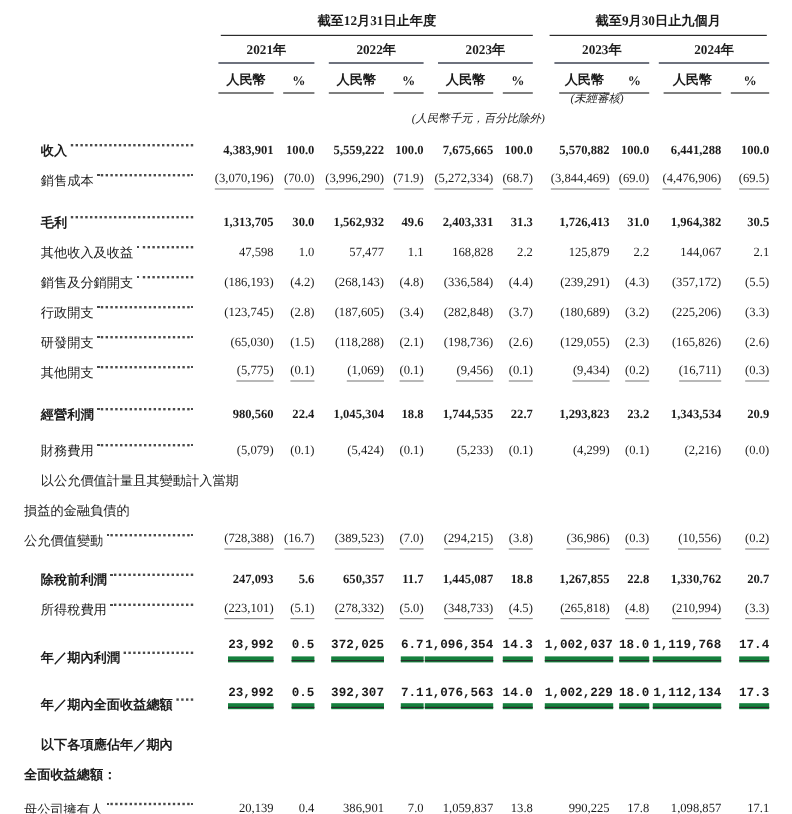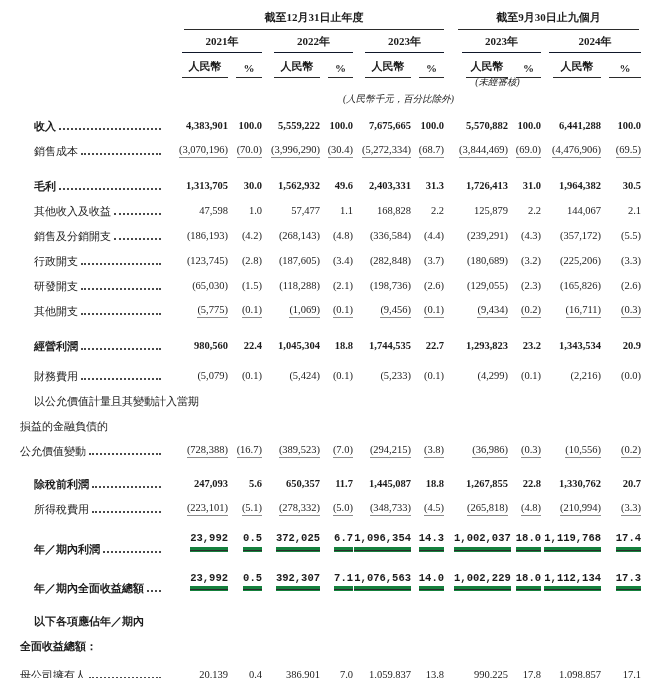--- a/index.html
+++ b/index.html
@@ -25,21 +25,21 @@
   tr.r2 th{height:23px;}
   tr.r3 th{height:25px;}
   tr.r4 th{height:14px;}
   tr.r5 th{height:17px;}
   .note-cell{position:relative;}
   .note{position:absolute;left:50%;transform:translateX(-50%);bottom:3px;
         white-space:nowrap;font-style:italic;font-weight:normal;font-size:9.5px;color:#222;}
 
   
   tbody td{height:22px;vertical-align:bottom;padding-bottom:3px;padding-top:var(--gt,0px);}
-  .lbl-cell .w{display:flex;align-items:flex-end;padding-left:34px;}
+  .lbl-cell .w{display:flex;padding-left:34px;}
   .lbl-cell.ind .w{padding-left:20px;}
   .lbl{font-size:11px;white-space:nowrap;line-height:1.15;}
   .leader{flex:1 1 auto;min-width:6px;border-bottom:2px dotted #4a4a4a;margin:0 9px 3px 3px;height:0;}
   td.num{text-align:right;}
   .val{display:inline-block;font-size:10.5px;white-space:nowrap;line-height:1.1;}
   tr.bold .lbl,tr.bold .val{font-weight:bold;}
   tr.ul .val{border-bottom:1px solid #8a8a8a;padding-bottom:1px;}
   tr.dd .val{border-bottom:5px solid #15803d;padding-bottom:2px;position:relative;margin-bottom:4px;font-family:Liberation Mono, monospace;}
   tr.dd .val::after{content:"";position:absolute;left:0;right:0;bottom:-4px;height:1px;background:#2b2b2b;}
 </style>
@@ -164,21 +164,21 @@
         <tr class="ul">
           <td class="lbl-cell">
             <div class="w">
               <span class="lbl">銷售成本</span>
               <span class="leader"></span>
             </div>
           </td>
           <td class="num"><span class="val">(3,070,196)</span></td>
           <td class="num"><span class="val">(70.0)</span></td>
           <td class="num"><span class="val">(3,996,290)</span></td>
-          <td class="num"><span class="val">(30.4)</span></td>
+          <td class="num"><span class="val">(71.9)</span></td>
           <td class="num"><span class="val">(5,272,334)</span></td>
           <td class="num"><span class="val">(68.7)</span></td>
           <td></td>
           <td class="num"><span class="val">(3,844,469)</span></td>
           <td class="num"><span class="val">(69.0)</span></td>
           <td class="num"><span class="val">(4,476,906)</span></td>
           <td class="num"><span class="val">(69.5)</span></td>
         </tr>
         <tr class="bold" style="--gt: 10px;">
           <td class="lbl-cell">

